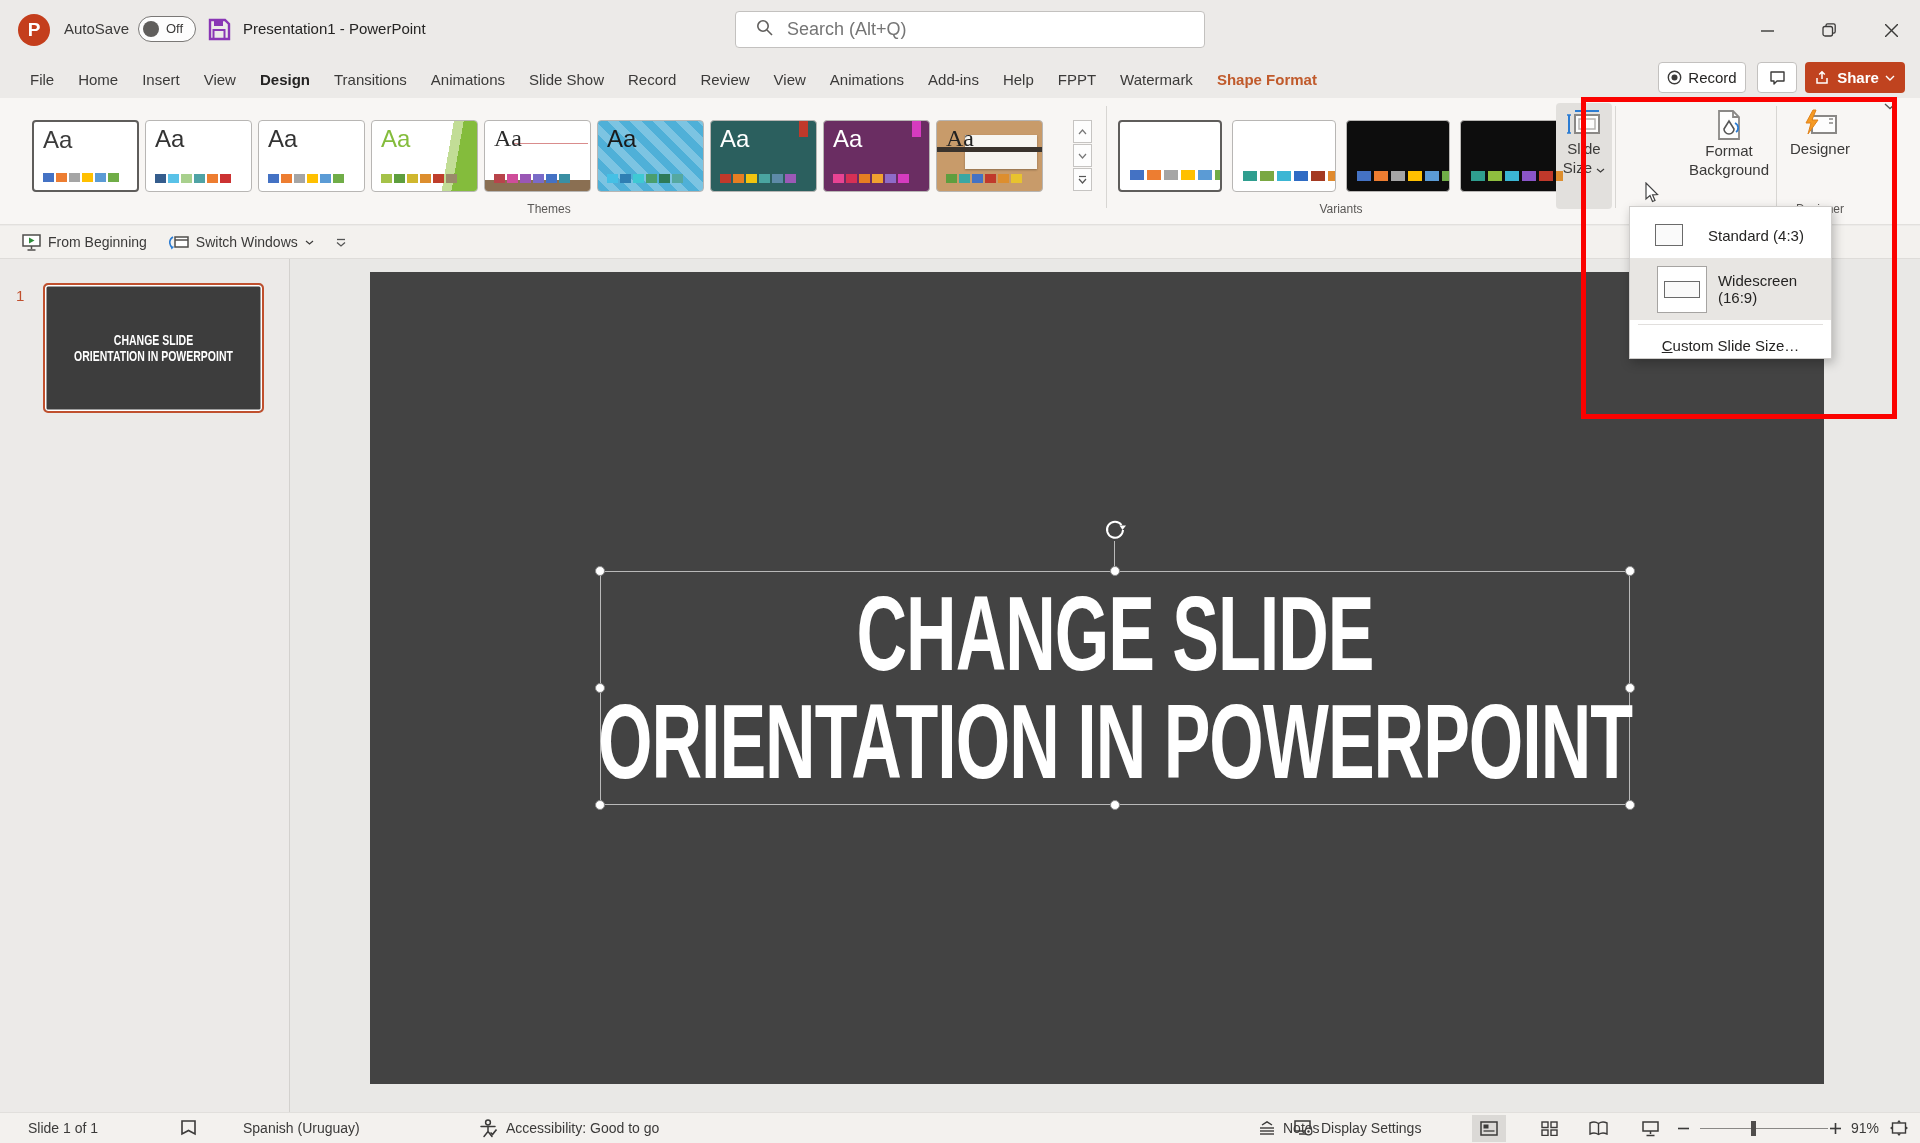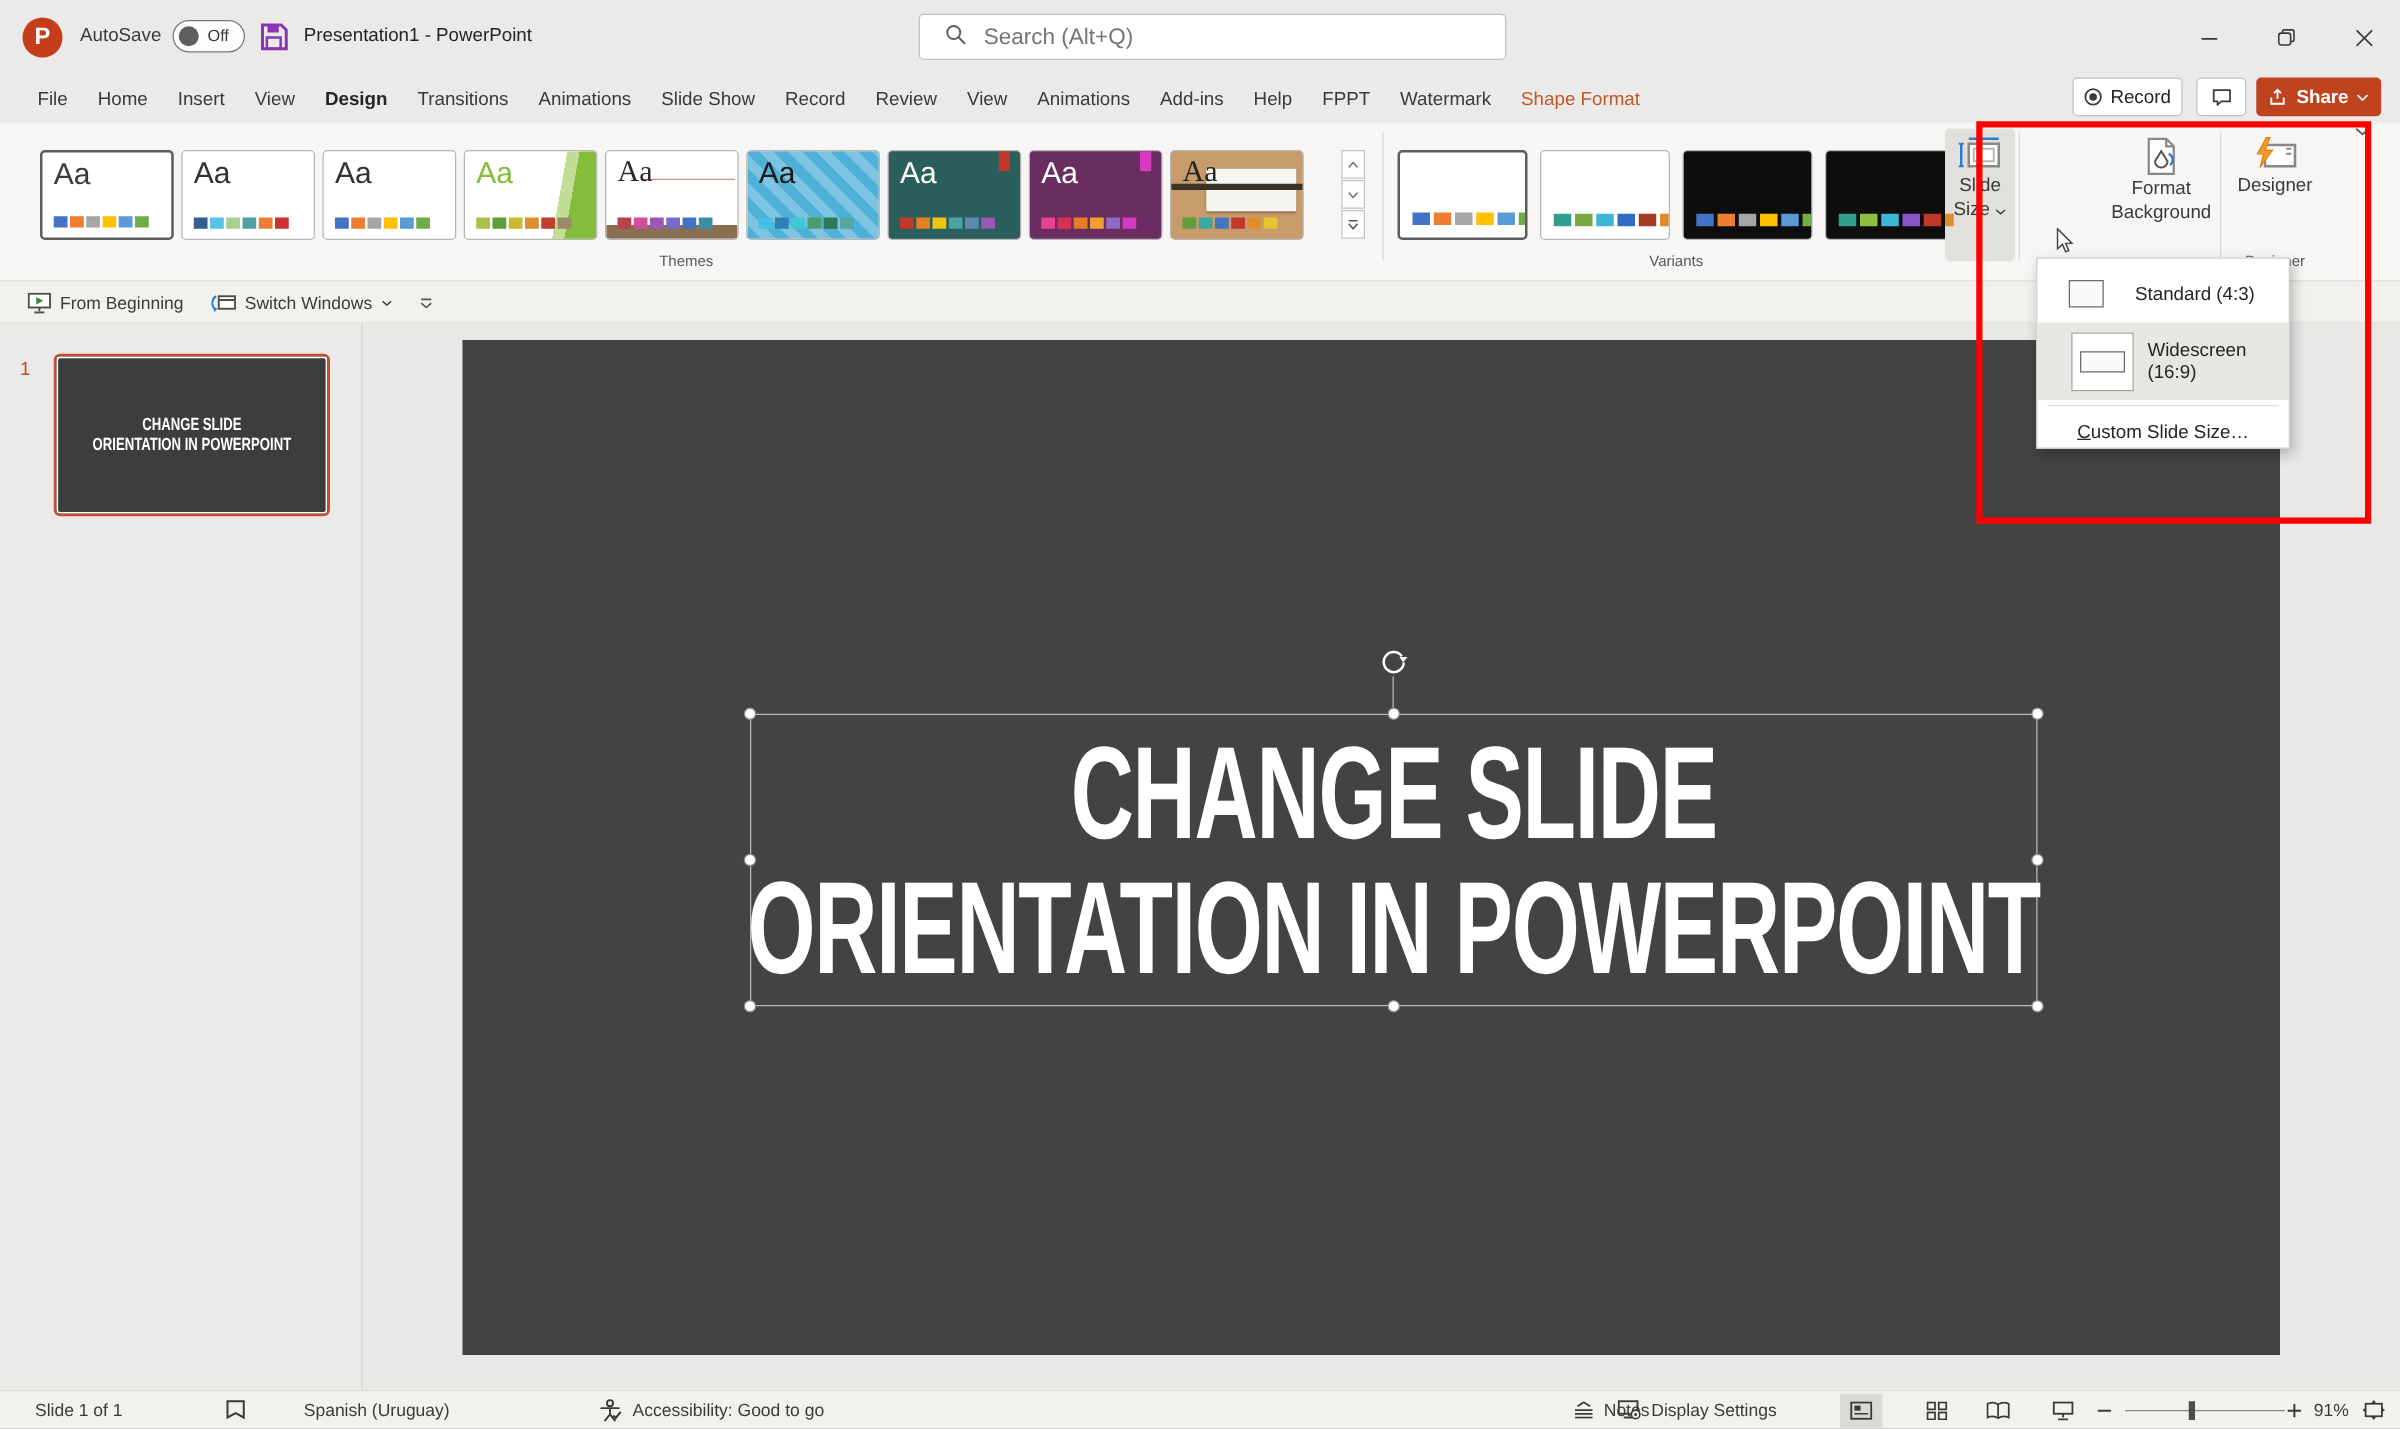--- a/index.html
+++ b/index.html
@@ -19,21 +19,21 @@
   .doc-title { position:absolute; left:243px; top:20px; font-size:15px; color:#252423;text-align:right; }
   .searchbox { position:absolute; left:735px; top:11px; width:470px; height:37px; background:#fff;
     border:1px solid #c3c1bf; border-radius:4px; display:flex; align-items:center; padding-left:20px; }
   .searchbox input { border:none; outline:none; font-size:18px; color:#605e5c; margin-left:14px; width:380px; background:transparent; font-family:inherit;}
   .win-btn { position:absolute; top:12px; width:46px; height:36px; display:flex; align-items:center; justify-content:center; color:#3b3a39;}
 
   
   .tabrow { position:absolute; left:0; top:60px; width:1920px; height:38px; display:flex; align-items:center; padding-left:18px; }
   .tab { font-size:15px; color:#3b3a39; padding:0 12px; height:38px; display:flex; align-items:center; cursor:default; }
   .tab.active { font-weight:bold; color:#252423; }
-  .tab.contextual { color:#c05a2b; }
+  .tab.contextual { color:#c05a2b;font-weight:bold; }
   .record-pill { position:absolute; left:1658px; top:62px; width:88px; height:31px; background:#fff; border:1px solid #c3c1bf;
     border-radius:4px; display:flex; align-items:center; justify-content:center; gap:6px; font-size:15px; color:#252423; }
   .comment-btn { position:absolute; left:1757px; top:62px; width:40px; height:31px; background:#fff; border:1px solid #c3c1bf;
     border-radius:4px; display:flex; align-items:center; justify-content:center; }
   .share-btn { position:absolute; left:1805px; top:62px; width:100px; height:31px; background:#c0431f; border-radius:4px;
     color:#fff; display:flex; align-items:center; justify-content:center; gap:6px; font-size:15px; font-weight:bold; }
 
   
   .ribbon { position:absolute; left:0; top:98px; width:1920px; height:127px; background:#f8f6f4; border-bottom:1px solid #e2e0dd; }
   .tile-row { position:absolute; left:32px; top:22px; display:flex; gap:6px; }

